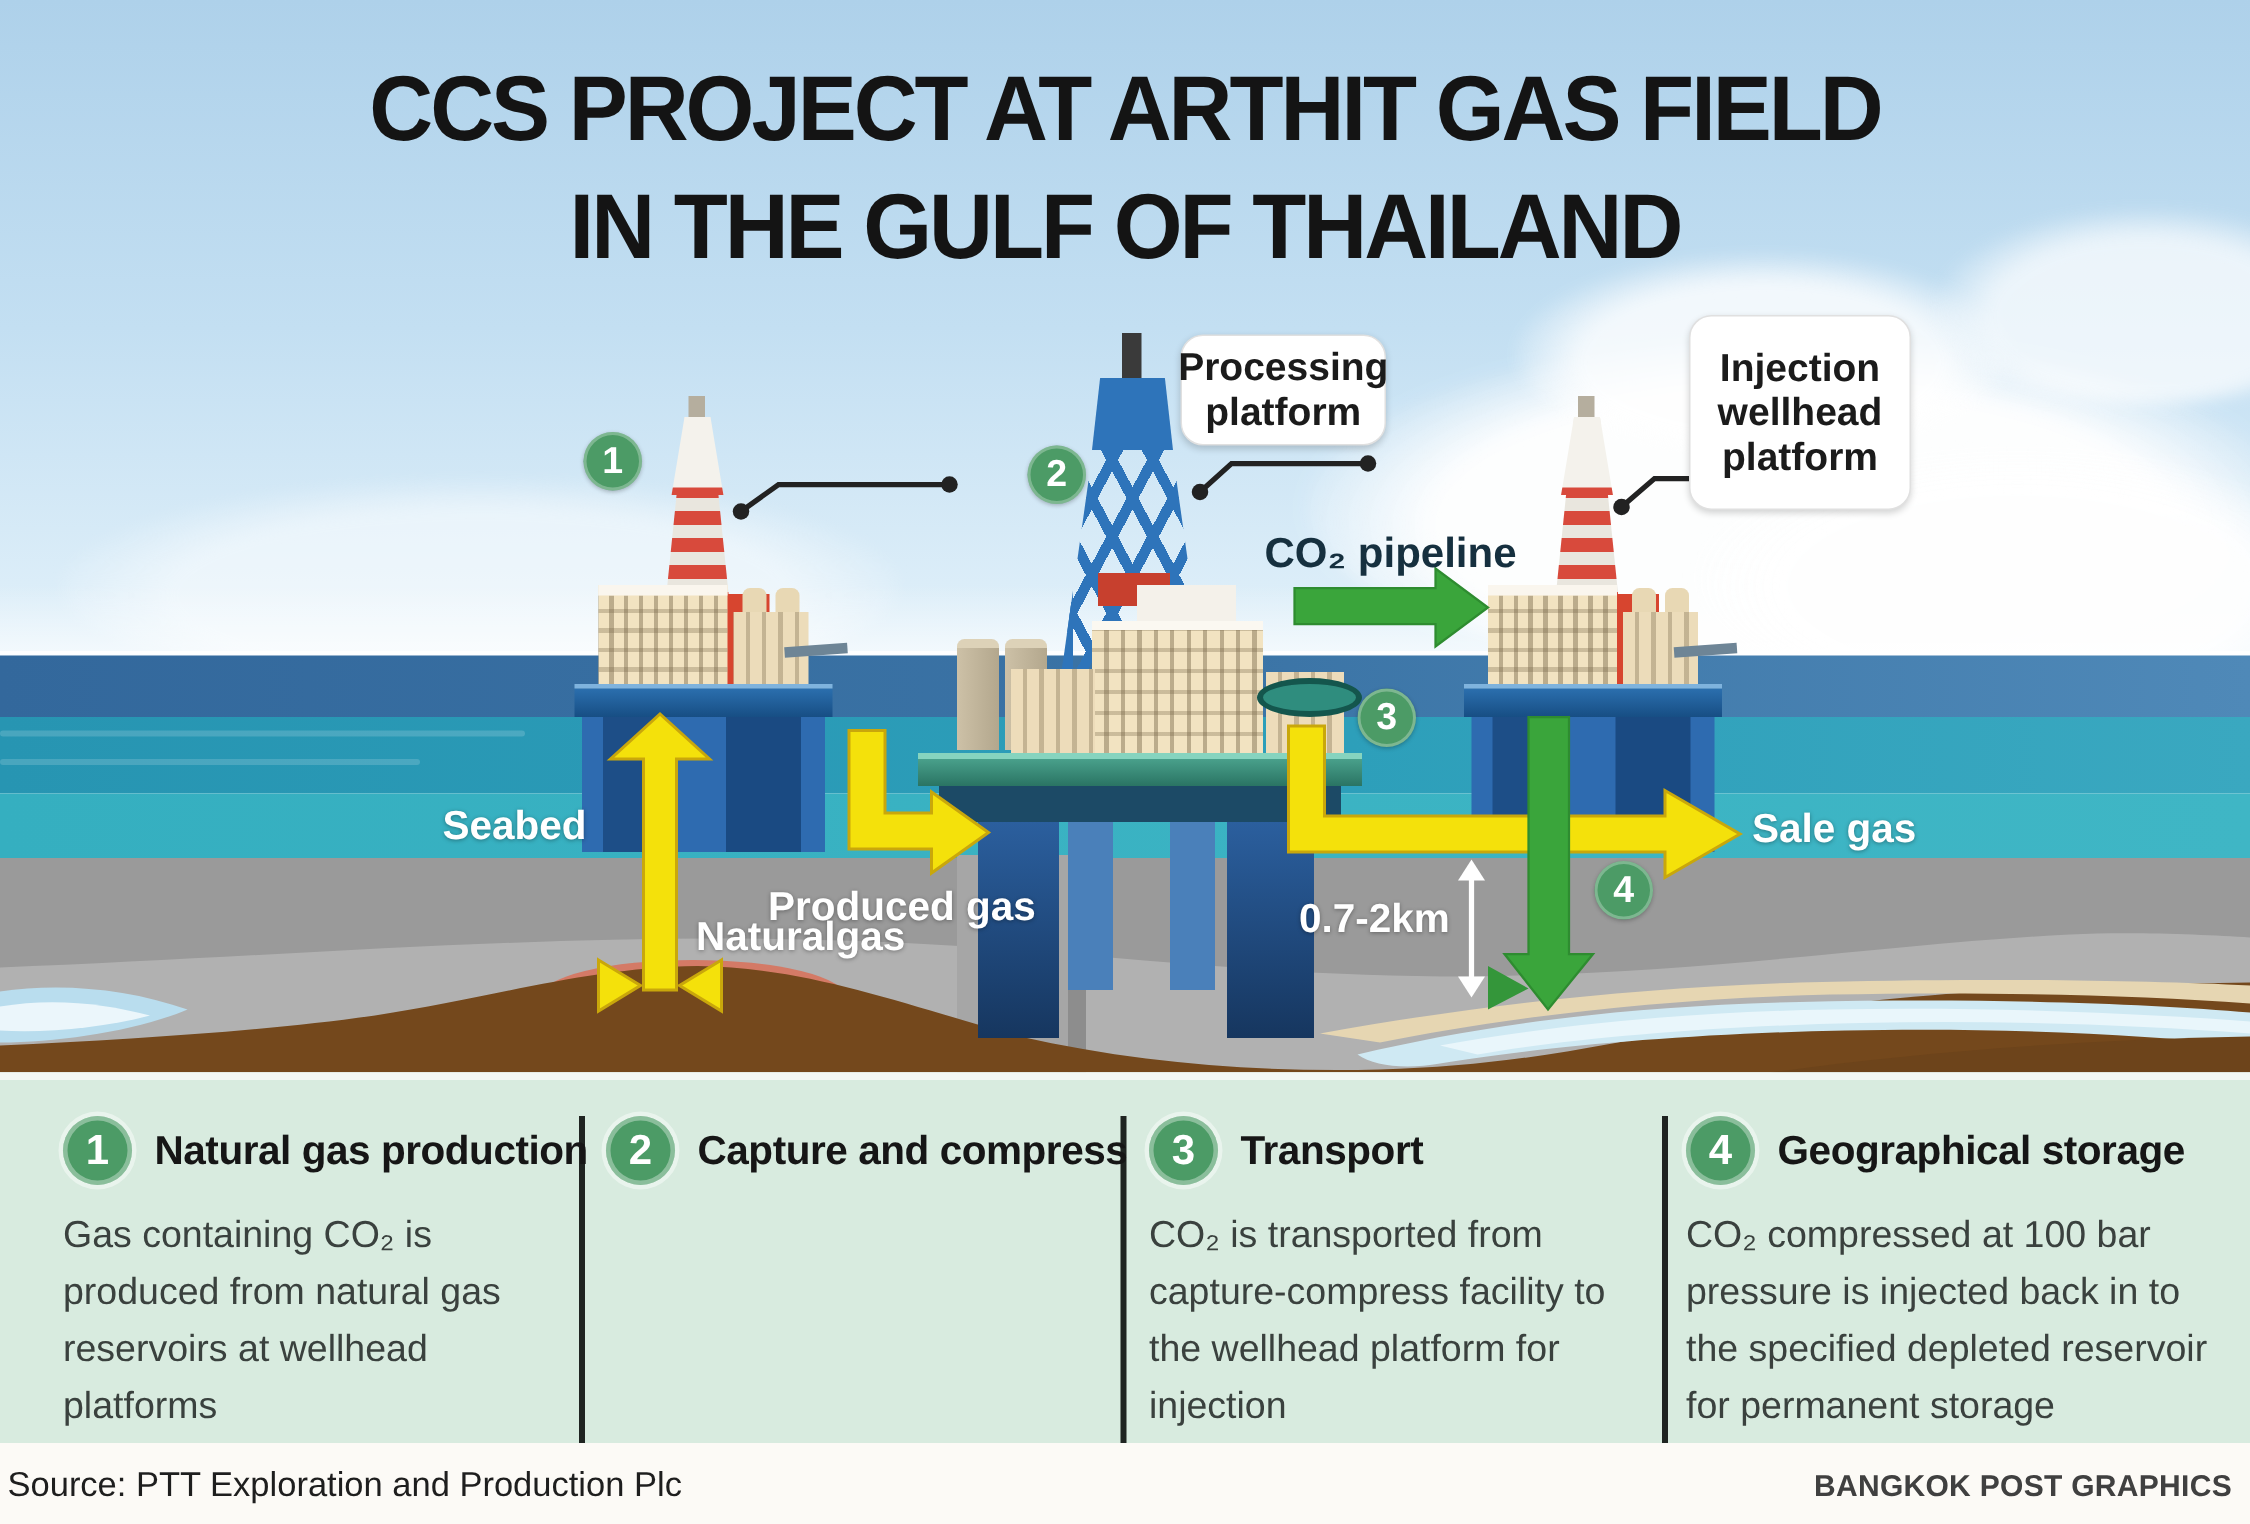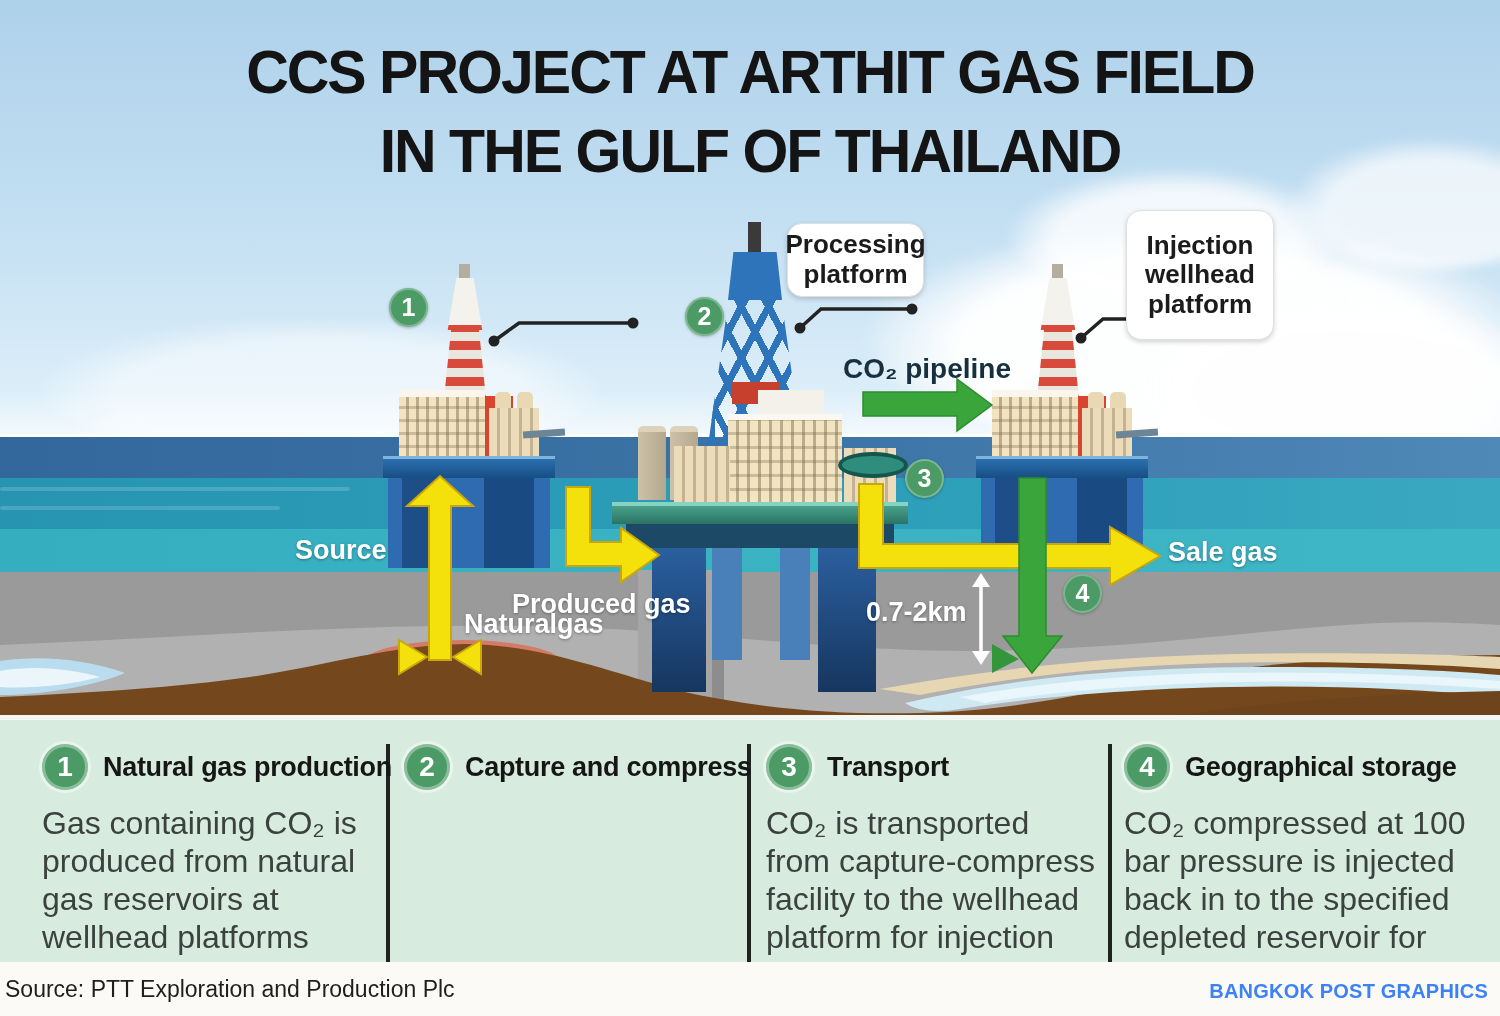--- a/index.html
+++ b/index.html
@@ -124,26 +124,26 @@
   .dv1 { left:386px; } .dv2 { left:747px; } .dv3 { left:1108px; }
   .step { position:absolute; top:0; height:247px; }
   .st1 { left:42px;  width:336px; }
   .st2 { left:404px; width:334px; }
   .st3 { left:766px; width:330px; }
   .st4 { left:1124px; width:352px; }
   .step-head { display:flex; align-items:center; gap:15px; padding-top:24px; }
   .mk-panel { position:static; width:46px; height:46px; font-size:28px; flex:0 0 46px;
               box-shadow:inset 0 0 0 3px rgba(255,255,255,.35), 0 0 0 3px rgba(255,255,255,.45); }
   .step-title { font-size:27px; font-weight:bold; color:#161616; letter-spacing:-0.3px; white-space:nowrap;text-align:right; }
-  .step-body { margin-top:14px; font-size:32px; color:#3a413e; line-height:38px; }
+  .step-body { margin-top:14px; font-size:25px; color:#3a413e; line-height:38px; }
 
   
   .footer { position:absolute; left:0; top:962px; width:1500px; height:54px; background:#fcfaf6; }
   .src { position:absolute; left:5px; top:14px; font-size:23px; color:#1e1e1e; }
-  .credit { position:absolute; right:12px; top:18px; font-size:20px; font-weight:bold; color:#3b82f6; letter-spacing:0.2px; }
+  .credit { position:absolute; right:12px; top:18px; font-size:20px; font-weight:bold; color:#404040; letter-spacing:0.2px; }
 </style>
 </head>
 <body>
 
 <div class="stage">
 
   <div class="scene">
     <div class="sky"></div>
     <div class="cloud c1"></div>
     <div class="cloud c3"></div>
@@ -288,21 +288,21 @@
         <span>2</span>
       </div>
     <div class="marker mk-scene mk3">
         <span>3</span>
       </div>
     <div class="marker mk-scene mk4">
         <span>4</span>
       </div>
 
     <div class="slabel lb-pipeline">CO₂ pipeline</div>
-    <div class="slabel lb-seabed">Source</div>
+    <div class="slabel lb-seabed">Seabed</div>
     <div class="slabel lb-produced">Produced gas</div>
     <div class="slabel lb-natural">Naturalgas</div>
     <div class="slabel lb-salegas">Sale gas</div>
     <div class="slabel lb-depth">0.7-2km</div>
   </div>
 
   <div class="panel">
     <div class="divider dv1"></div>
     <div class="divider dv2"></div>
     <div class="divider dv3"></div>

